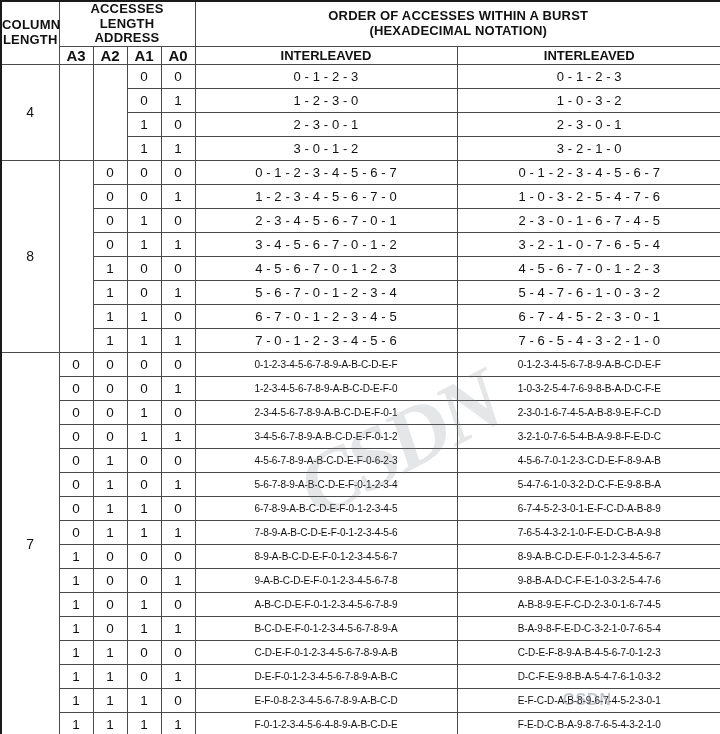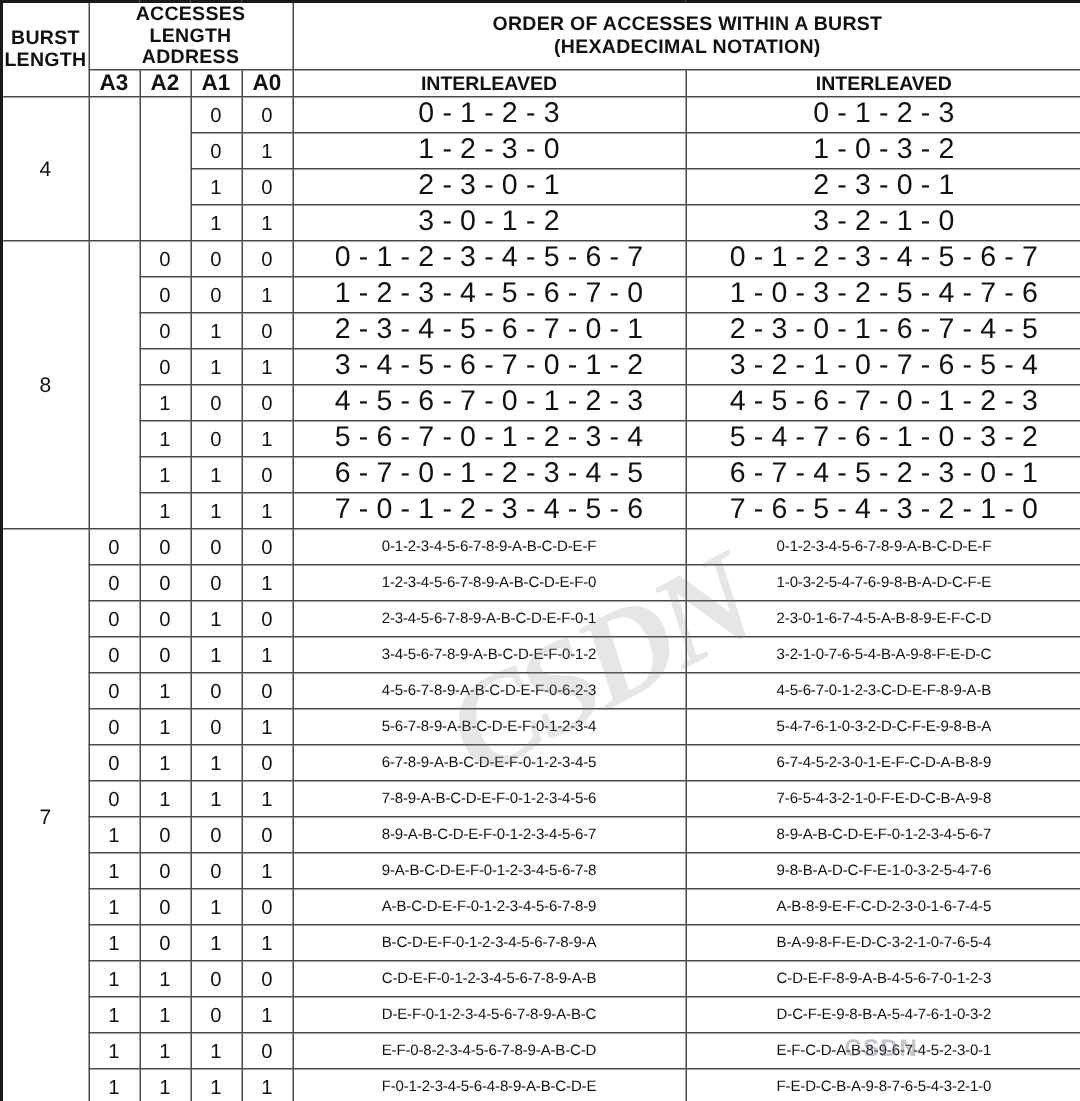--- a/index.html
+++ b/index.html
@@ -77,21 +77,21 @@
     height: 23px;
   }
   .blank-cell {
     background: #ffffff;
   }
   .burst-len-cell {
     font-size: 14px;
   }
 
   .order-cell {
-    font-size: 19px;
+    font-size: 13px;
     letter-spacing: 0.1px;
     white-space: nowrap;
   }
   .order-wide {
     font-size: 10px;
     letter-spacing: -0.1px;
   }
 
   
   tr.section-start > td,
@@ -156,21 +156,21 @@
     <col class="col-a3">
     <col class="col-a2">
     <col class="col-a1">
     <col class="col-a0">
     <col class="col-seq">
     <col class="col-int">
   </colgroup>
   <thead>
     <tr class="header-row-top">
       <th class="hdr hdr-main header-block" rowspan="2">
-        <div>BURST</div>
+        <div>COLUMN</div>
         <div>LENGTH</div>
       </th>
       <th class="hdr hdr-main header-block" colspan="4">
         <div>ACCESSES</div>
         <div>LENGTH</div>
         <div>ADDRESS</div>
       </th>
       <th class="hdr hdr-main header-block" colspan="2">
         <div>ORDER OF ACCESSES WITHIN A BURST</div>
         <div>(HEXADECIMAL NOTATION)</div>

